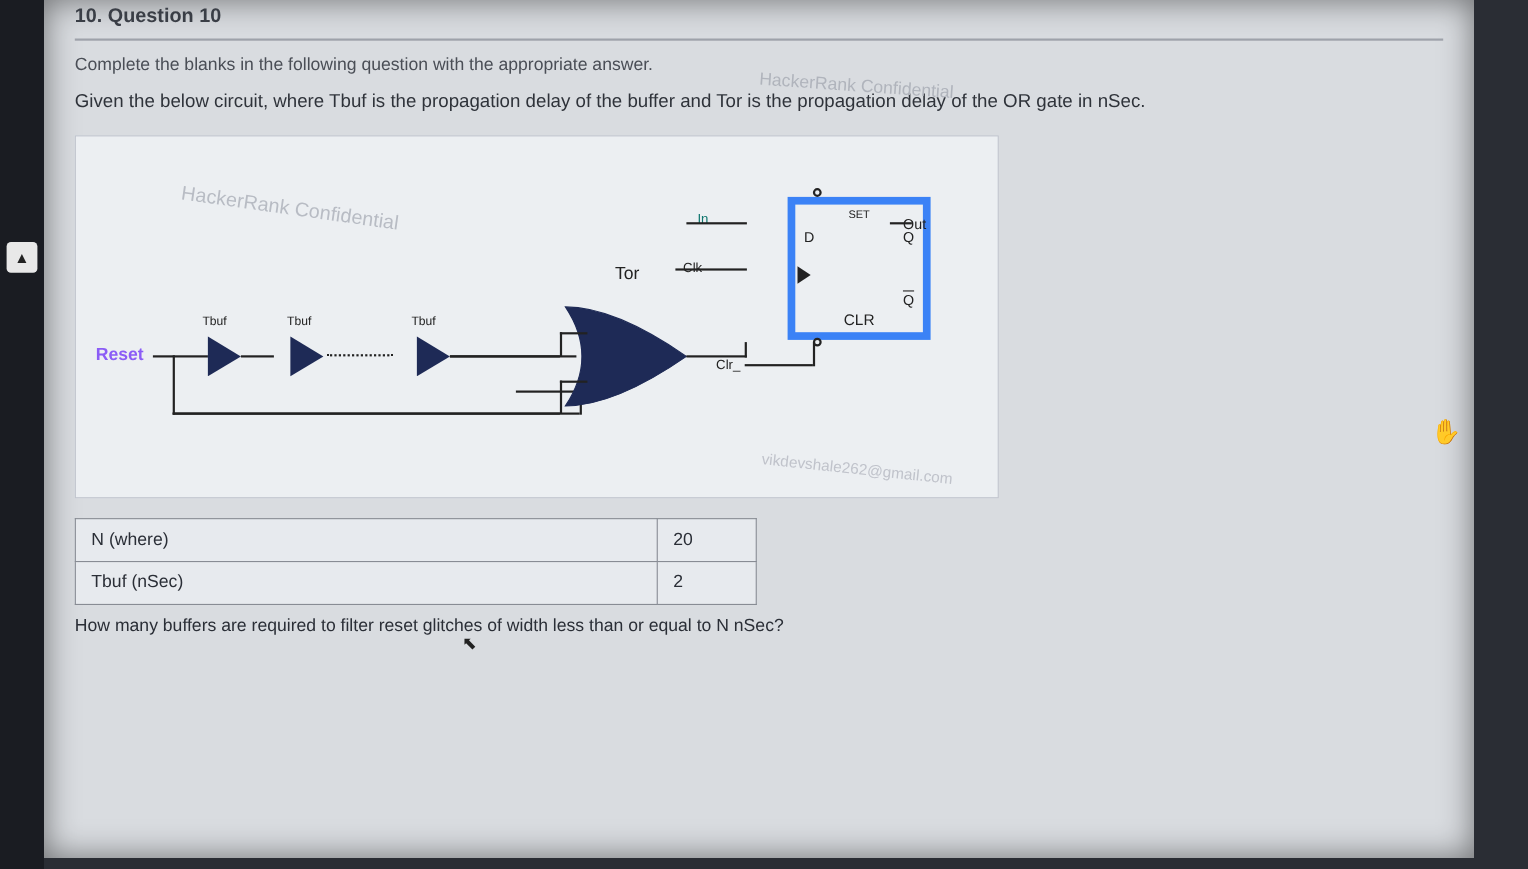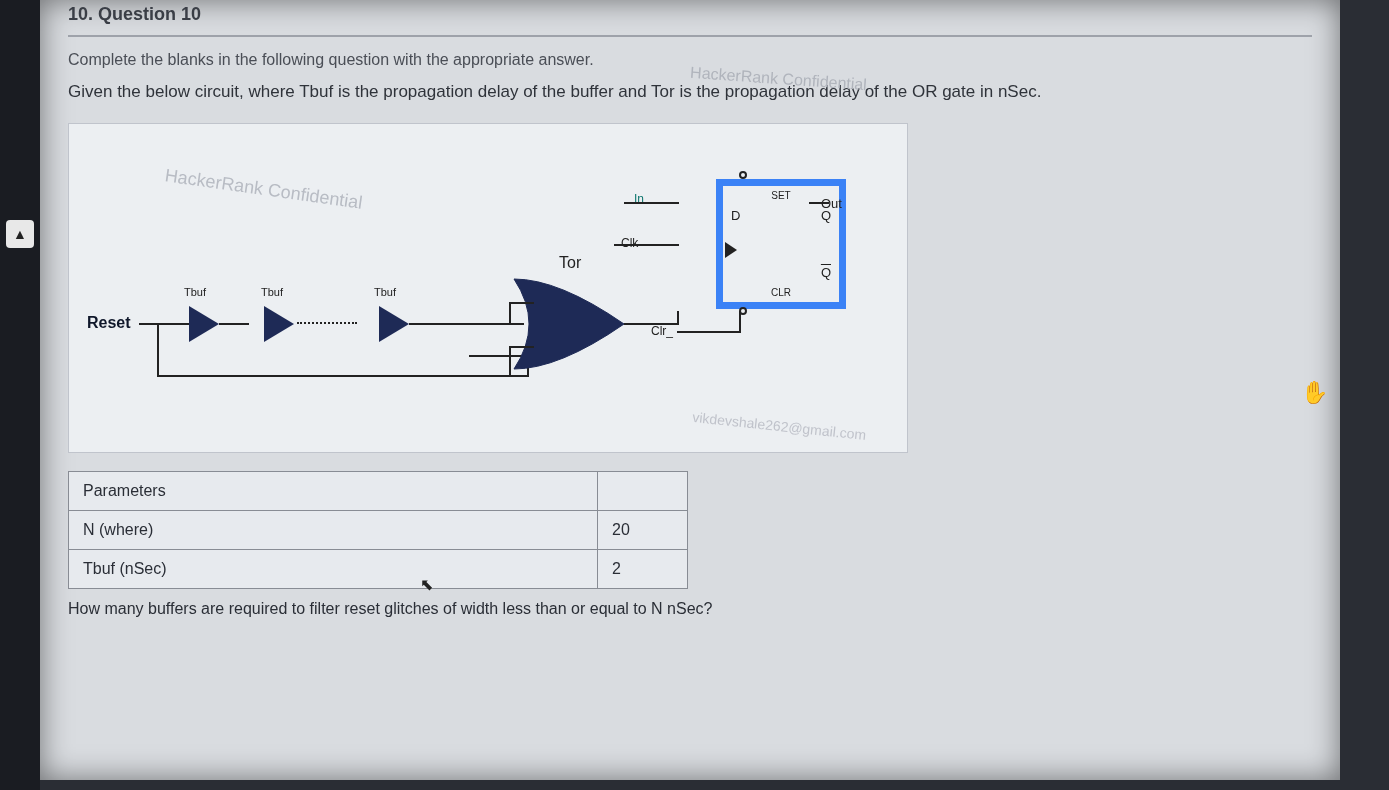--- a/index.html
+++ b/index.html
@@ -65,61 +65,61 @@
     transform: rotate(8deg);
   }
   .wm-mail {
     position: absolute;
     right: 40px;
     bottom: 18px;
     color: #c0c3cb;
     font-size: 14px;
     transform: rotate(6deg);
   }
-  .reset-lbl { position:absolute; left:18px; top:190px; font-size:16px; font-weight:bold; color:#0f172a; }
+  .reset-lbl { position:absolute; left:18px; top:190px; font-size:16px; font-weight:bold; color:#8b5cf6; }
   .line { position:absolute; background:#222; }
   .hline { height:2px; }
   .vline { width:2px; }
 
   .buf {
     position:absolute;
     width:0; height:0;
     border-top:18px solid transparent;
     border-bottom:18px solid transparent;
     border-left:30px solid #1e2a56;
   }
   .buf-lbl { position:absolute; font-size:11px; color:#222; }
   .or-gate {
     position:absolute;
     left:440px; top:150px;
     width:120px; height:100px;
   }
   .or-gate svg { width:100%; height:100%; }
-  .tor-lbl { position:absolute; left:490px; top:130px; font-size:16px; color:#222; }
+  .tor-lbl { position:absolute; left:490px; top:117px; font-size:16px; color:#222; }
 
   .ff-box {
     position:absolute;
     left:610px; top:55px;
     width:130px; height:130px;
     border:7px solid #3b82f6;
     background:transparent;
     margin-left:37px;
   }
   .ff-txt { position:absolute; font-size:13px; color:#222; }
   .ff-set { left:50%; top:4px; transform:translateX(-50%); font-size:10px; }
   .ff-d   { left:8px; top:22px; }
   .ff-q   { right:8px; top:22px; }
   .ff-clk-tri {
     position:absolute; left:2px; top:56px;
     width:0;height:0;
     border-top:8px solid transparent;
     border-bottom:8px solid transparent;
     border-left:12px solid #222;
   }
-  .ff-clr { left:50%; bottom:4px; transform:translateX(-50%); font-size:10px; }
+  .ff-clr { left:50%; bottom:4px; transform:translateX(-50%); font-size:14px; }
   .ff-qbar { right:8px; bottom:22px; }
   .ff-qbar .bar { text-decoration: overline; }
   .out-lbl { position:absolute; left:752px; top:72px; font-size:13px; color:#222; }
   .in-lbl  { position:absolute; left:565px; top:68px; font-size:12px; color:#0f766e; }
   .clk-lbl { position:absolute; left:552px; top:112px; font-size:12px; color:#222; }
   .clr-lbl { position:absolute; left:582px; top:200px; font-size:12px; color:#222; }
   .bub { position:absolute; width:8px;height:8px;border:2px solid #222;border-radius:50%; background:#eceff2; }
 
   table.params {
     border-collapse: collapse;
@@ -248,24 +248,20 @@
     <div class="line hline" style="left:555px; top:78px; width:55px;"></div>
     <span class="clk-lbl">Clk</span>
     <div class="line hline" style="left:545px; top:120px; width:65px;"></div>
     <span class="out-lbl">Out</span>
     <div class="line hline" style="left:740px; top:78px; width:20px;"></div>
     <span class="clr-lbl">Clr_</span>
   </div>
 
   <table class="params">
     <tbody>
-        <tr>
-      <td>Parameters</td>
-      <td class="valcell"></td>
-    </tr>
     <tr>
       <td>N (where)</td>
       <td class="valcell">20</td>
     </tr>
     <tr>
       <td>Tbuf (nSec)</td>
       <td class="valcell">2</td>
     </tr>
   </tbody>
     </table>

